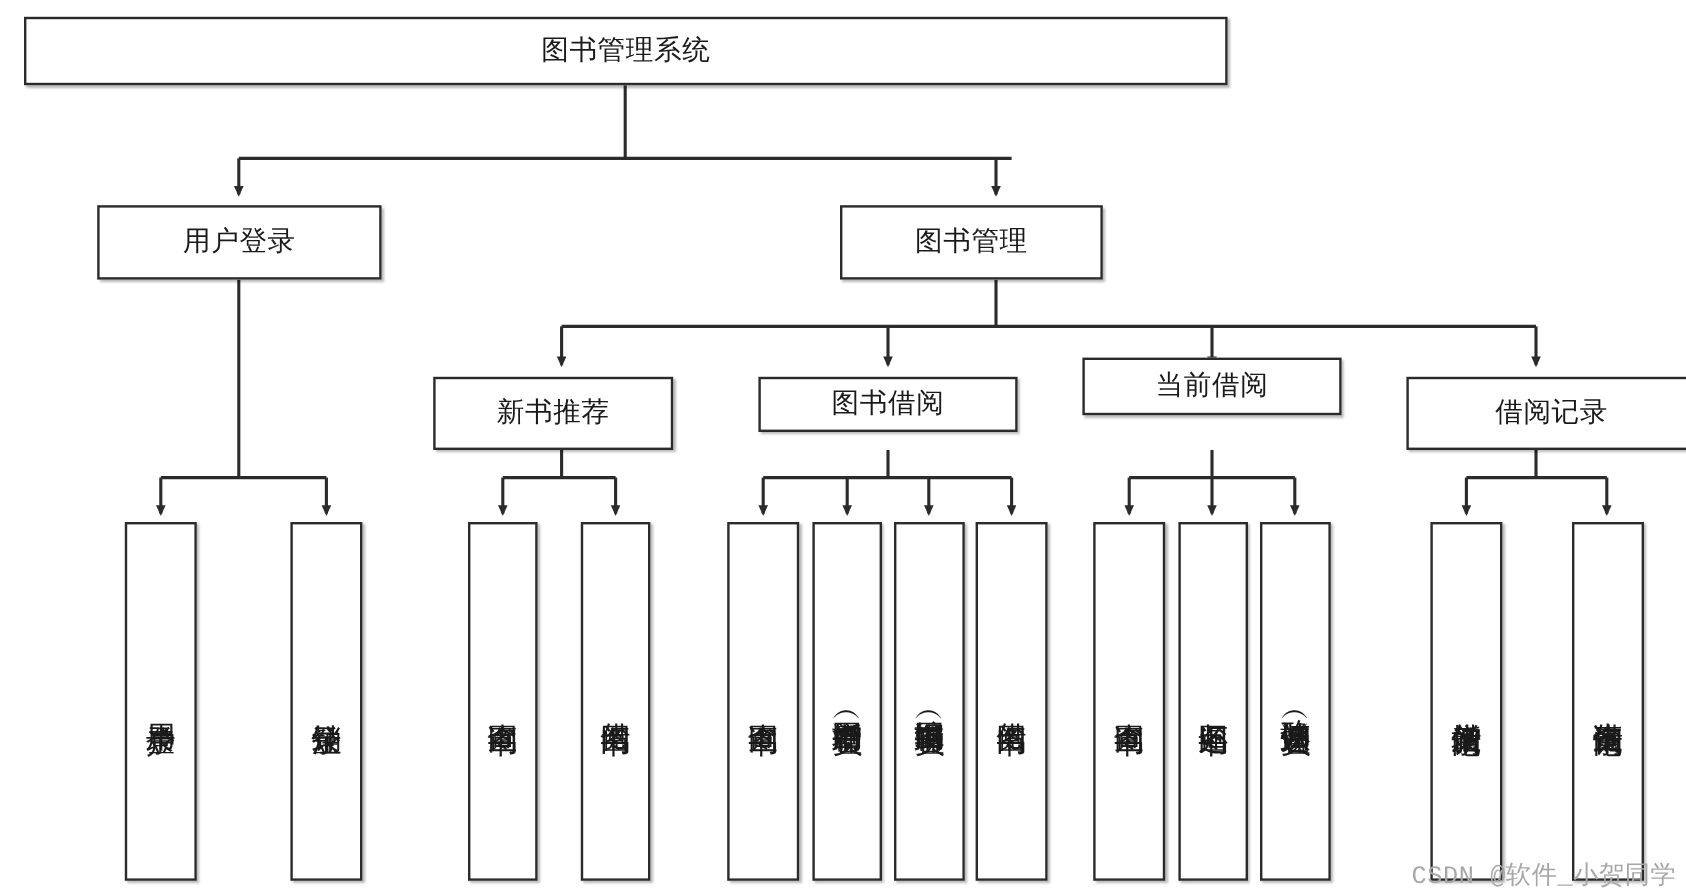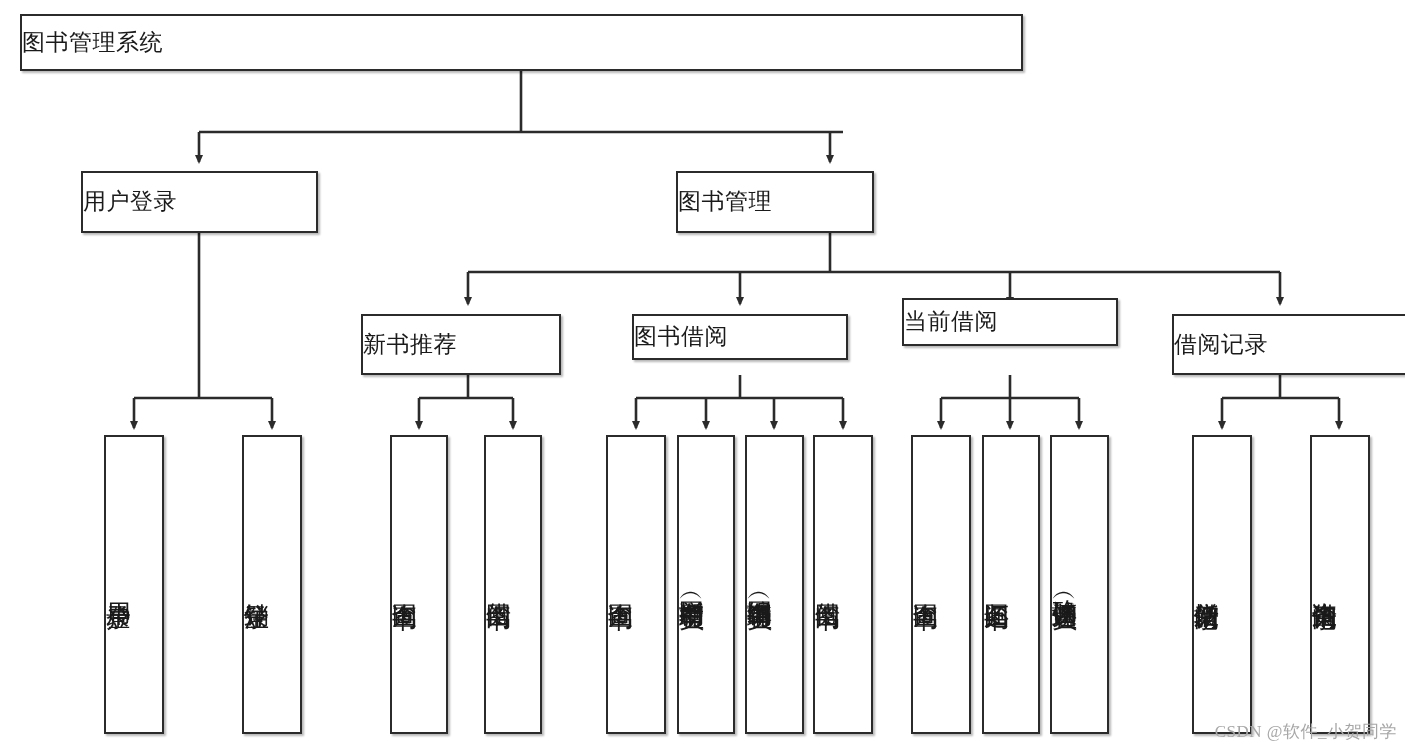--- a/index.html
+++ b/index.html
@@ -26,21 +26,21 @@
     height: 747px;
   }
   .node {
     position: absolute;
     box-sizing: border-box;
     background: #ffffff;
     border: 2px solid #2b2b2b;
     box-shadow: 2px 2px 2px rgba(0,0,0,0.28);
     display: flex;
     align-items: center;
-    justify-content: flex-start;
+    justify-content: center;
     color: #1a1a1a;
     z-index: 2;
   }
   .node .label {
     display: block;
     text-align: center;
     line-height: 1.12;
     white-space: pre;
   }
   
@@ -60,26 +60,26 @@
     text-orientation: upright;
     font-size: 25px;
     line-height: 1.0;
     letter-spacing: 1px;
     max-height: 100%;
   }
   .watermark {
     position: absolute;
     right: 8px;
     bottom: 4px;
-    font-size: 17px;
+    font-size: 21px;
     color: #a7a7a7;
     letter-spacing: 0.5px;
     z-index: 3;
     white-space: nowrap;
-    font-family: Liberation Serif, serif;
+    font-family: Liberation Mono, monospace;
     text-align: right;
   }
 </style>
 </head>
 <body>
 
 <div id="canvas">
 
   <svg id="edges" viewBox="0 0 1405 747" xmlns="http://www.w3.org/2000/svg">
     <defs>
@@ -132,21 +132,21 @@
   </svg>
 
   <div class="node root horiz" style="left:20px; top:14px; width:1003px; height:57px;">
     <span class="label">图书管理系统</span>
   </div>
 
   <div class="node horiz" style="left:81px; top:171px; width:237px; height:62px;">
     <span class="label">用户登录</span>
   </div>
 
-  <div class="node horiz" style="left:676px; top:171px; width:198px; height:62px;">
+  <div class="node horiz" style="left:700px; top:171px; width:219px; height:62px;">
     <span class="label">图书管理</span>
   </div>
 
   <div class="node horiz" style="left:361px; top:314px; width:200px; height:61px;">
     <span class="label">新书推荐</span>
   </div>
 
   <div class="node horiz" style="left:632px; top:314px; width:216px; height:46px;">
     <span class="label">图书借阅</span>
   </div>

